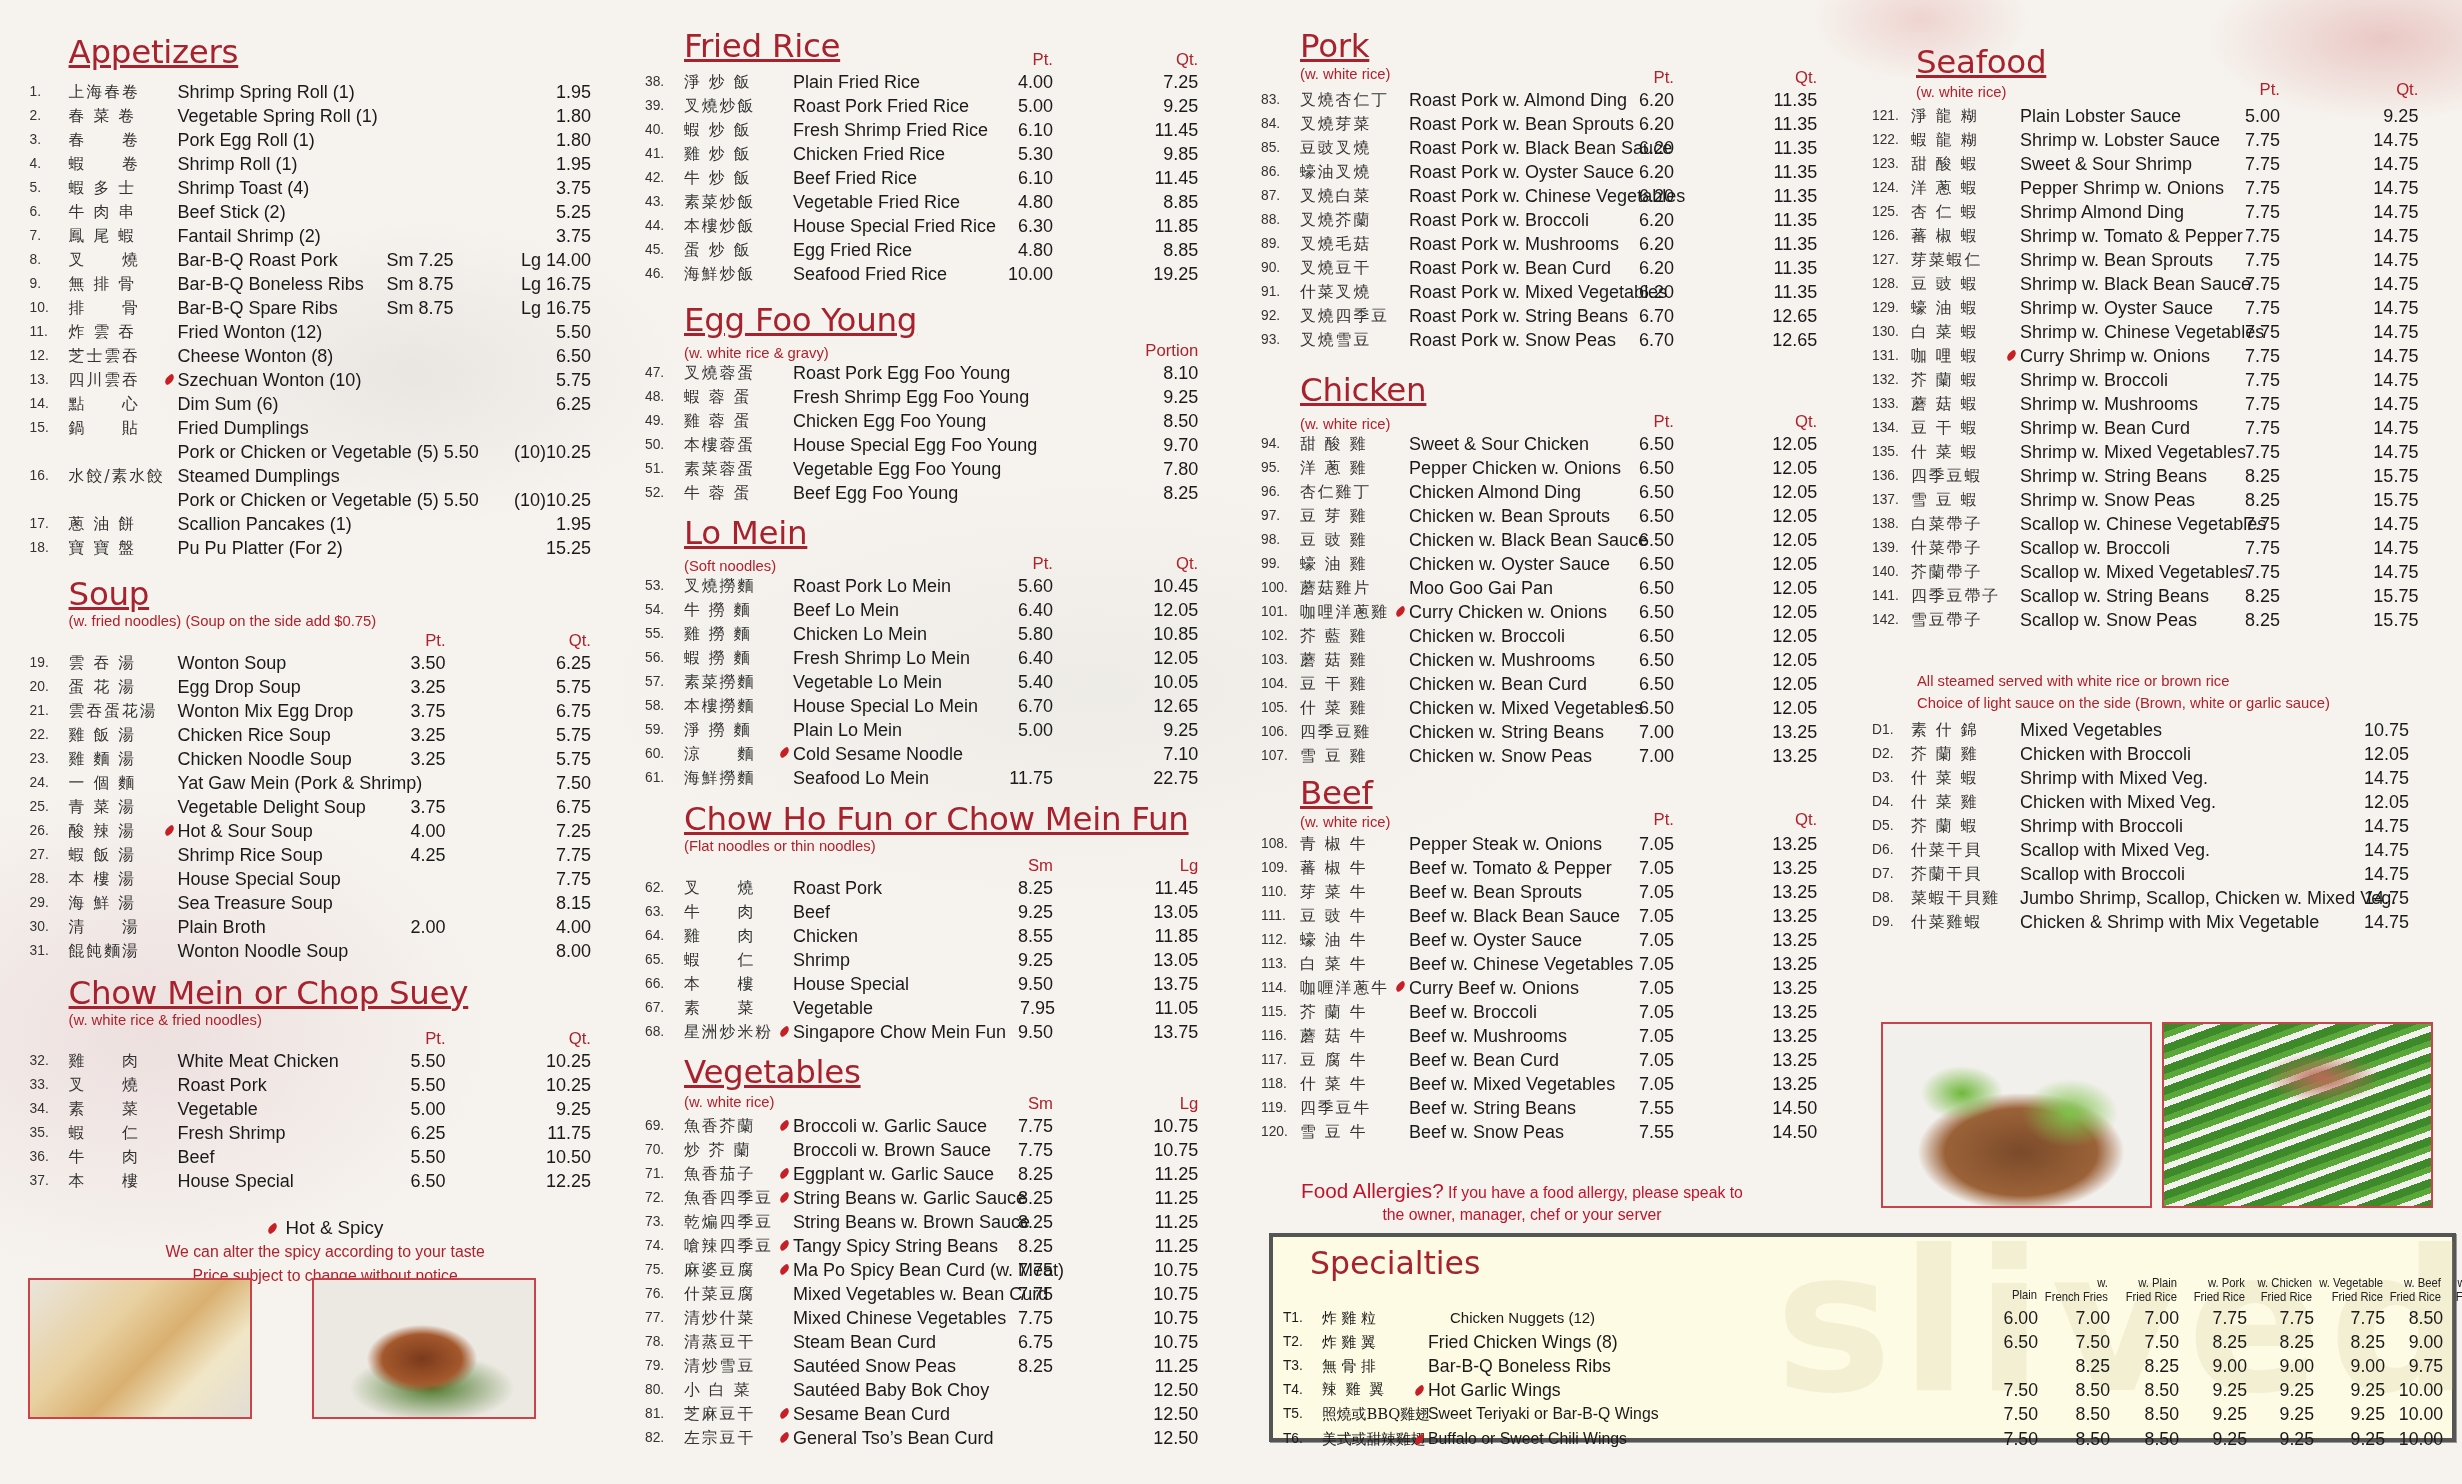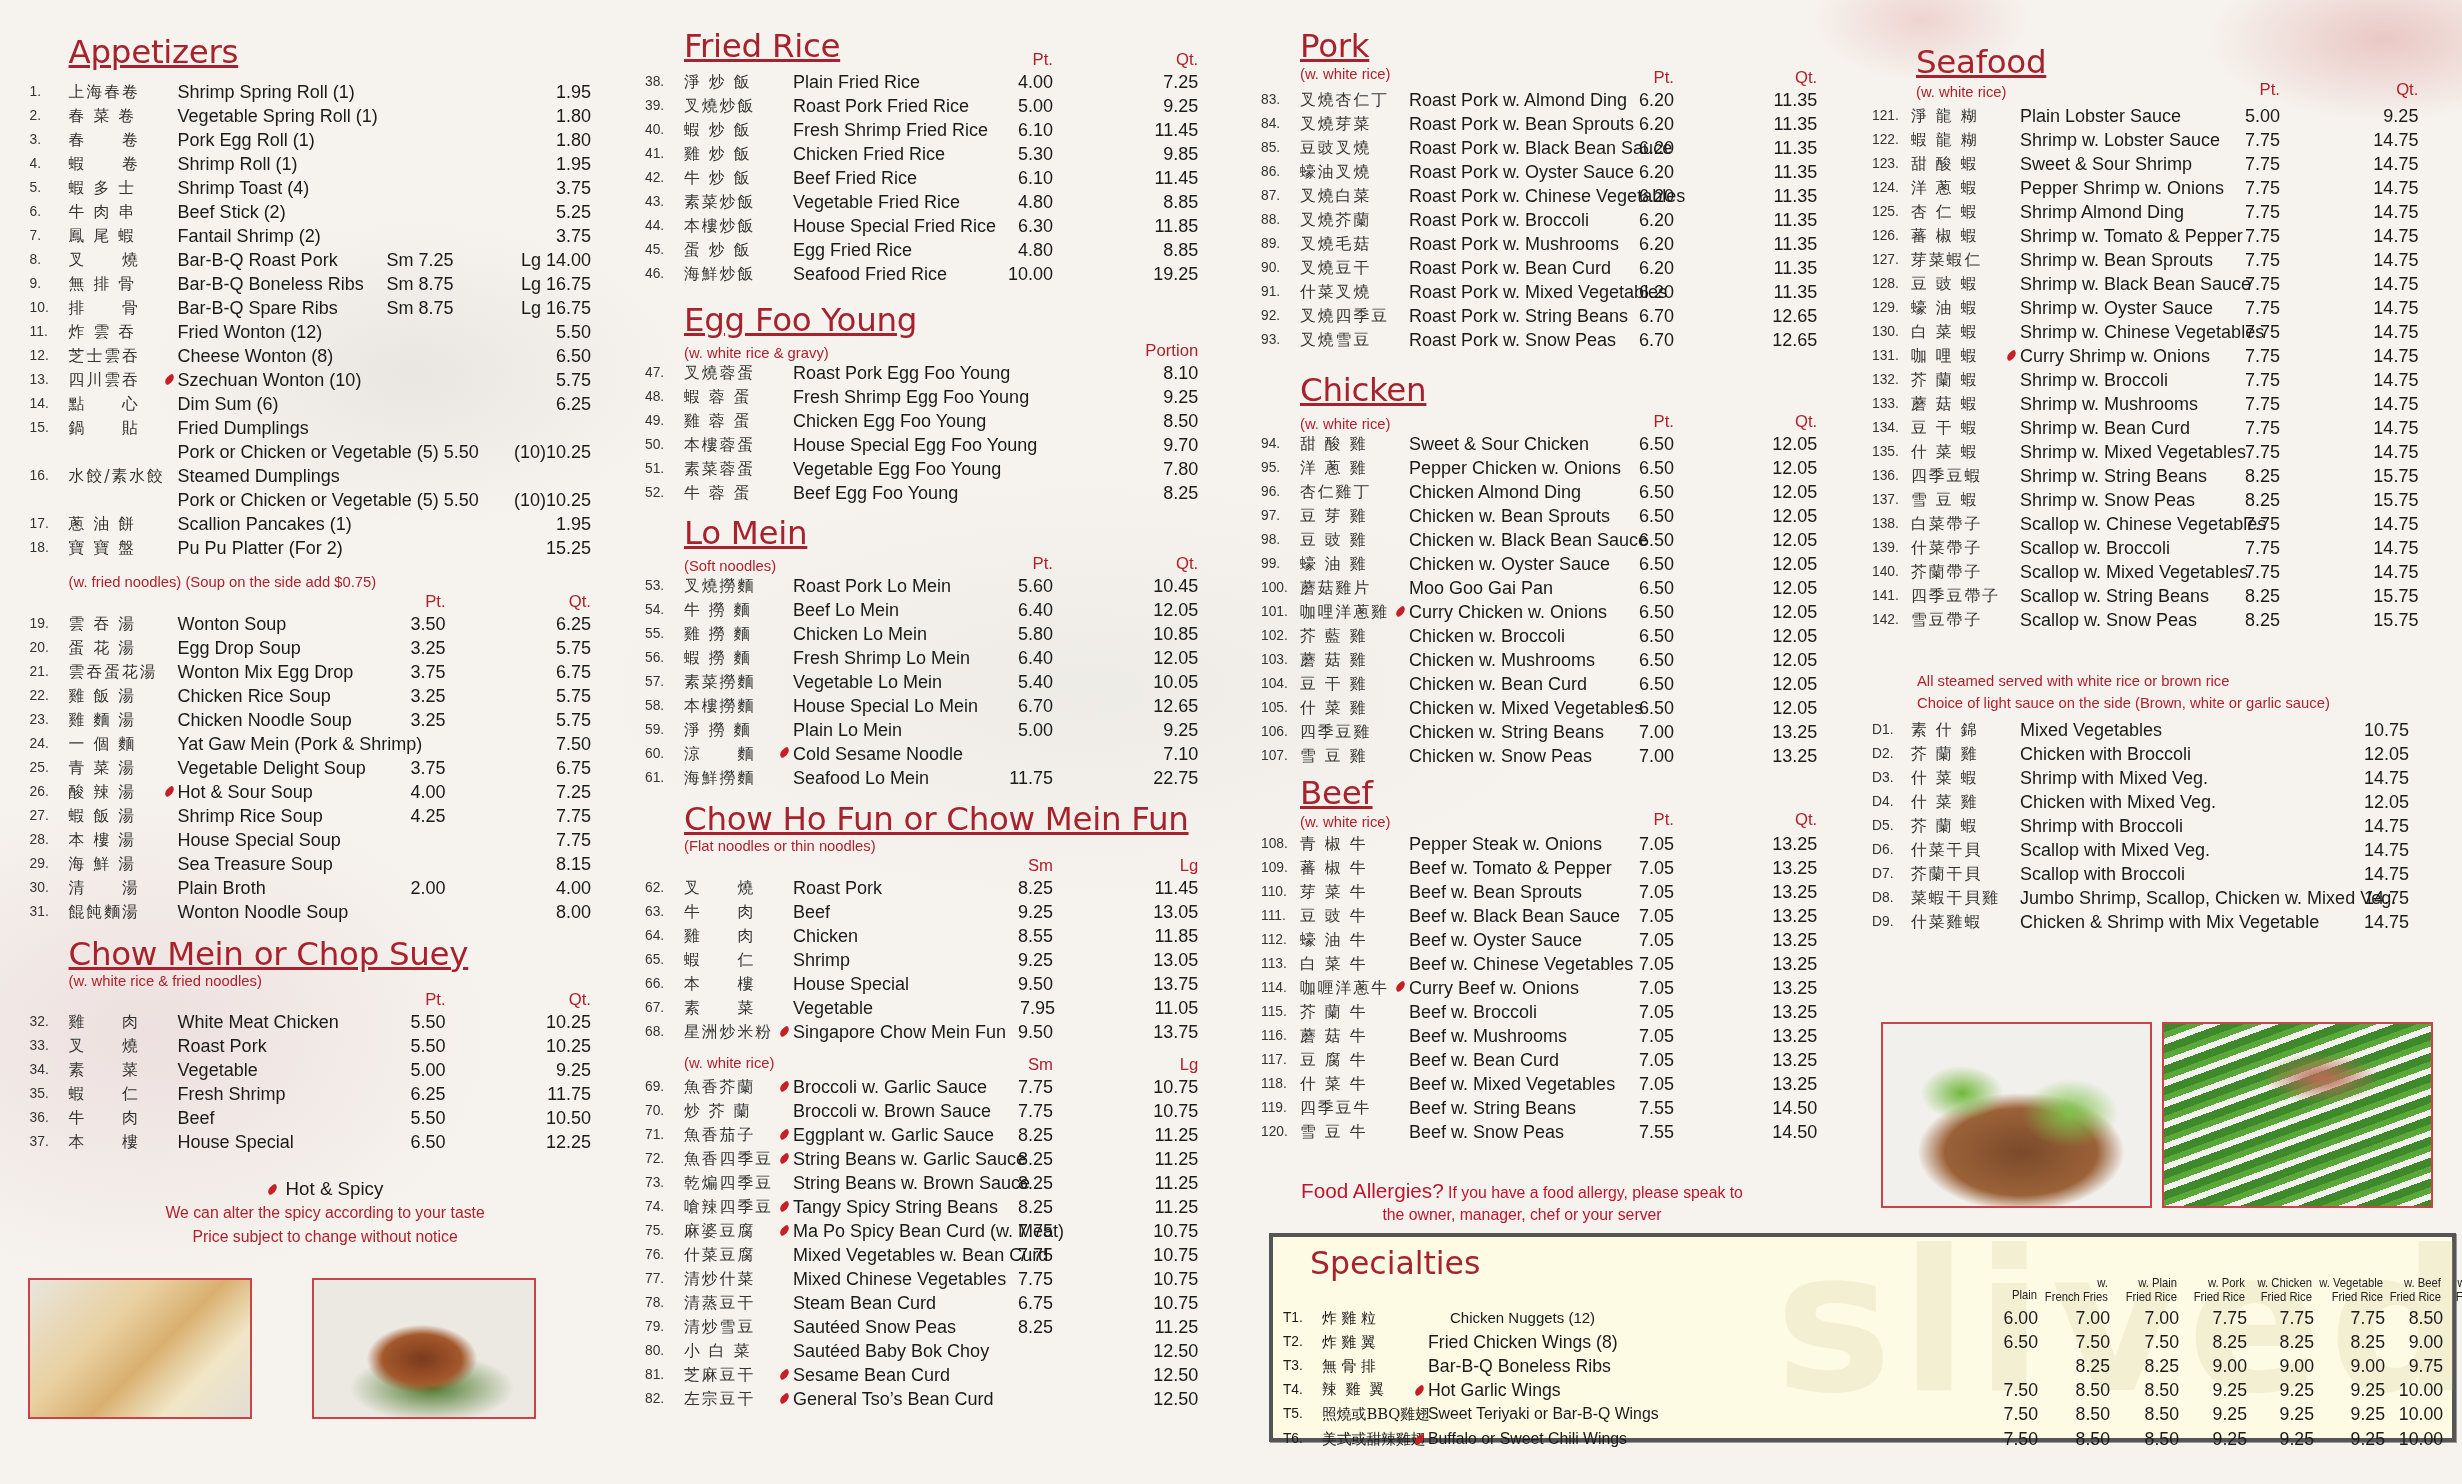--- a/index.html
+++ b/index.html
@@ -214,20 +214,23 @@
       </div>
       <div class="row">
         <span class="num">18.</span>
         <span class="cn">寶 寶 盤</span>
         <span class="name">Pu Pu Platter (For 2)</span>
         <span class="p2" style="right:29.6px">15.25</span>
       </div>
     </div>
 
   <div style="height:13.8px"></div>
+  <div class="sec-head">
+    <div class="sec-title">Soup</div>
+  </div>
   <div class="sec-sub">(w. fried noodles) (Soup on the side add $0.75)</div>
   <div class="col-heads">
     <span style="right:175px">Pt.</span>
     <span style="right:29.6px">Qt.</span>
   </div>
   <div id="list-soup">
       <div class="row">
         <span class="num">19.</span>
         <span class="cn">雲 吞 湯</span>
         <span class="name">Wonton Soup</span>
@@ -638,20 +641,23 @@
         <span class="num">68.</span>
         <span class="cn">星洲炒米粉</span>
         <span class="spicy"></span>
         <span class="name">Singapore Chow Mein Fun</span>
         <span class="p1" style="right:158px">9.50</span>
         <span class="p2" style="right:12.8px">13.75</span>
       </div>
     </div>
 
   <div style="height:7.9px"></div>
+  <div class="sec-head">
+    <div class="sec-title">Vegetables</div>
+  </div>
   <div class="col-heads" style="height:23.6px">
     <span style="left:39px; text-align:left; font-size:14.8px; bottom:3.9px;">(w. white rice)</span>
     <span style="right:158px">Sm</span>
     <span style="right:12.8px">Lg</span>
   </div>
   <div id="list-vegetables">
       <div class="row">
         <span class="num">69.</span>
         <span class="cn">魚香芥蘭</span>
         <span class="spicy"></span>

